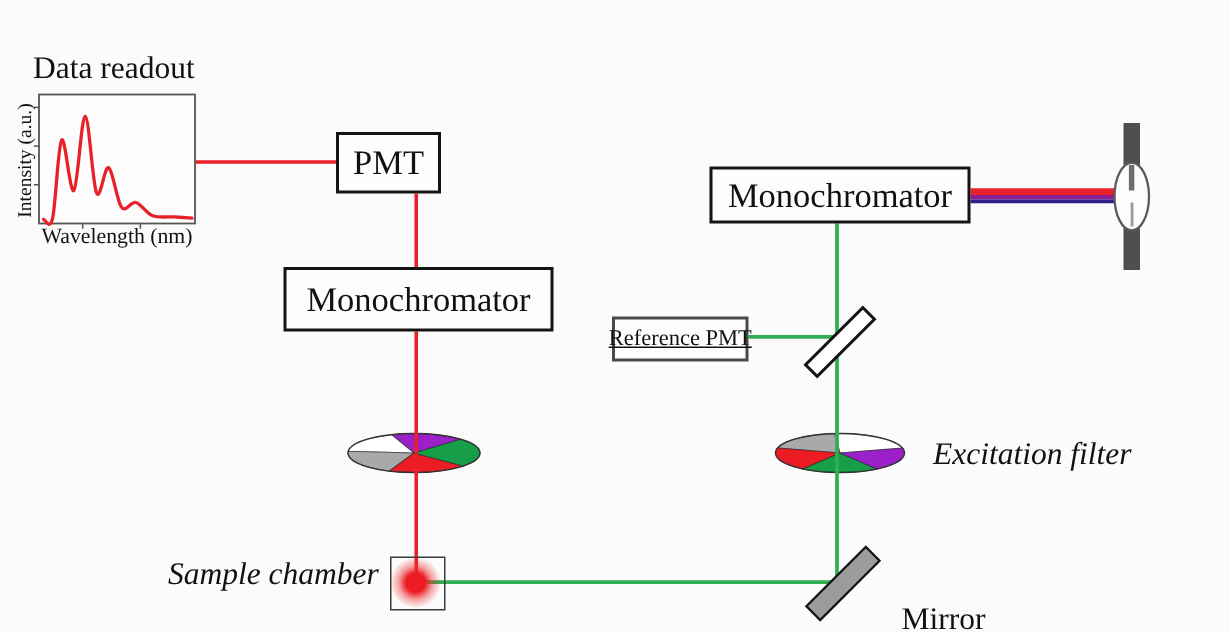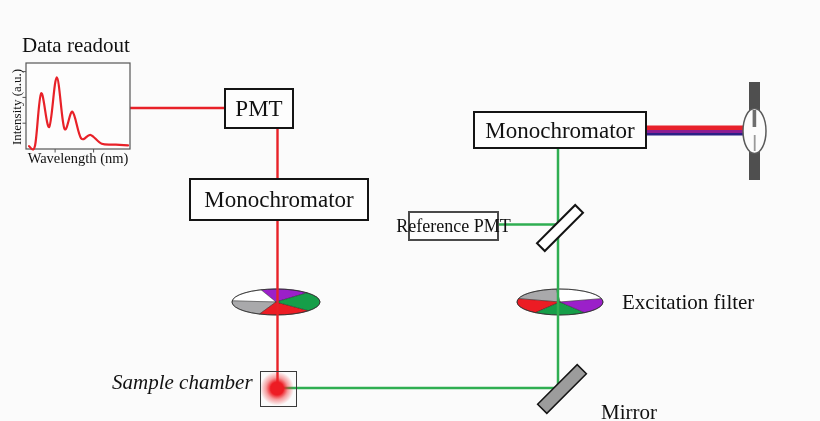--- a/index.html
+++ b/index.html
@@ -6,21 +6,21 @@
   #stage{
     position:relative;width:820px;height:421px;background:#fbfbfb;
     font-family:"Liberation Serif", serif;color:#111;overflow:hidden;
   }
   #diagram-svg{position:absolute;left:0;top:0;z-index:1;}
   .box{
     position:absolute;z-index:2;background:#fdfdfd;border:2px solid #141414;
     display:flex;align-items:center;justify-content:center;
     font-size:23px;line-height:1;box-sizing:border-box;white-space:nowrap;
   }
-  .box.small{border:2px solid #4a4a4a;font-size:18px;}
+  .box.small{border:2px solid #4a4a4a;font-size:15px;text-decoration:underline;}
   .box.hollow{background:transparent;border:1.5px solid #3a3a3a;}
   .lbl{
     position:absolute;z-index:3;font-size:21px;line-height:1.1;white-space:nowrap;
   }
   .lbl.axis-x{font-size:14.5px;text-align:center;}
   .lbl.axis-y{
     font-size:13px;transform:translate(-50%,-50%) rotate(-90deg);
     transform-origin:center center;
   }
 </style>
@@ -102,15 +102,15 @@
   </div>
   <div class="box small" style="left:408px;top:211px;width:91px;height:30px;">
     <span>Reference PMT</span>
   </div>
   <div class="box hollow" style="left:260px;top:371px;width:37px;height:36px;"></div>
 
   <div class="lbl" style="left:22px;top:34px;">Data readout</div>
   <div class="lbl axis-y" style="left:17px;top:107px;">Intensity (a.u.)</div>
   <div class="lbl axis-x" style="left:26px;top:151px;width:104px;">Wavelength (nm)</div>
   <div class="lbl" style="left:112px;top:371px;font-style:italic;">Sample chamber</div>
-  <div class="lbl" style="left:622px;top:291px;">Excitation filter</div>
+  <div class="lbl" style="left:622px;top:291px;font-style:italic;">Excitation filter</div>
   <div class="lbl" style="left:601px;top:401px;">Mirror</div>
 </div>
 
 </body></html>

